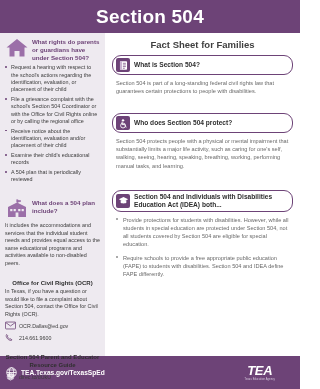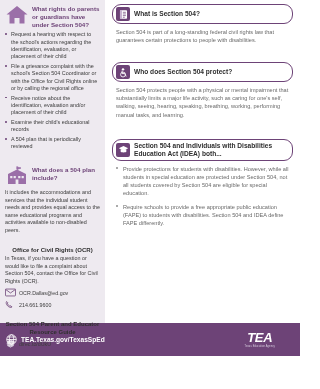--- a/index.html
+++ b/index.html
@@ -107,20 +107,23 @@
     color:#ffffff;font-size:13px;font-weight:bold;font-style:italic;
     letter-spacing:-.3px;line-height:1;
   }
   .tea-sub{color:#d9cfe0;font-size:2.6px;margin-top:1px;letter-spacing:.1px;}
 </style>
 </head>
 <body>
 
 <div class="page">
 
+  <div class="header">
+    <div class="header-title">Section 504</div>
+  </div>
 
   <div class="body">
 
     <div class="sidebar">
 
       <div class="side-block">
         <div class="side-head">
           <svg class="side-icon" viewBox="0 0 24 21">
             <path d="M12 2 L22.5 10.5 L19.5 10.5 L19.5 19.5 L14.5 19.5 L14.5 14 L9.5 14 L9.5 19.5 L4.5 19.5 L4.5 10.5 L1.5 10.5 Z" fill="#9b6fa8"></path>
           </svg>
@@ -183,20 +186,21 @@
             <ellipse cx="6" cy="6" rx="2.3" ry="5" fill="none" stroke="#eeeaf0" stroke-width="0.7"></ellipse>
             <path d="M1.2 6 H10.8 M1.9 3.4 H10.1 M1.9 8.6 H10.1" stroke="#eeeaf0" stroke-width="0.7" fill="none"></path>
           </svg>
           <span class="contact-text">direc.to/dUkU</span>
         </div>
       </div>
 
     </div>
 
     <div class="main">
+      <div class="main-title">Fact Sheet for Families</div>
 
       <div class="card">
         <div class="card-head">
           <span class="card-icon">
             <svg viewBox="0 0 14 14" width="11" height="11">
               <rect x="2.5" y="1.5" width="9" height="11" rx="1" fill="#ffffff"></rect>
               <rect x="2.5" y="1.5" width="2.6" height="11" fill="#c9b3d1"></rect>
               <path d="M6.2 4.2 H10 M6.2 6.3 H10 M6.2 8.4 H10 M6.2 10.5 H8.6" stroke="#6d4377" stroke-width="0.9"></path>
             </svg>
           </span>

